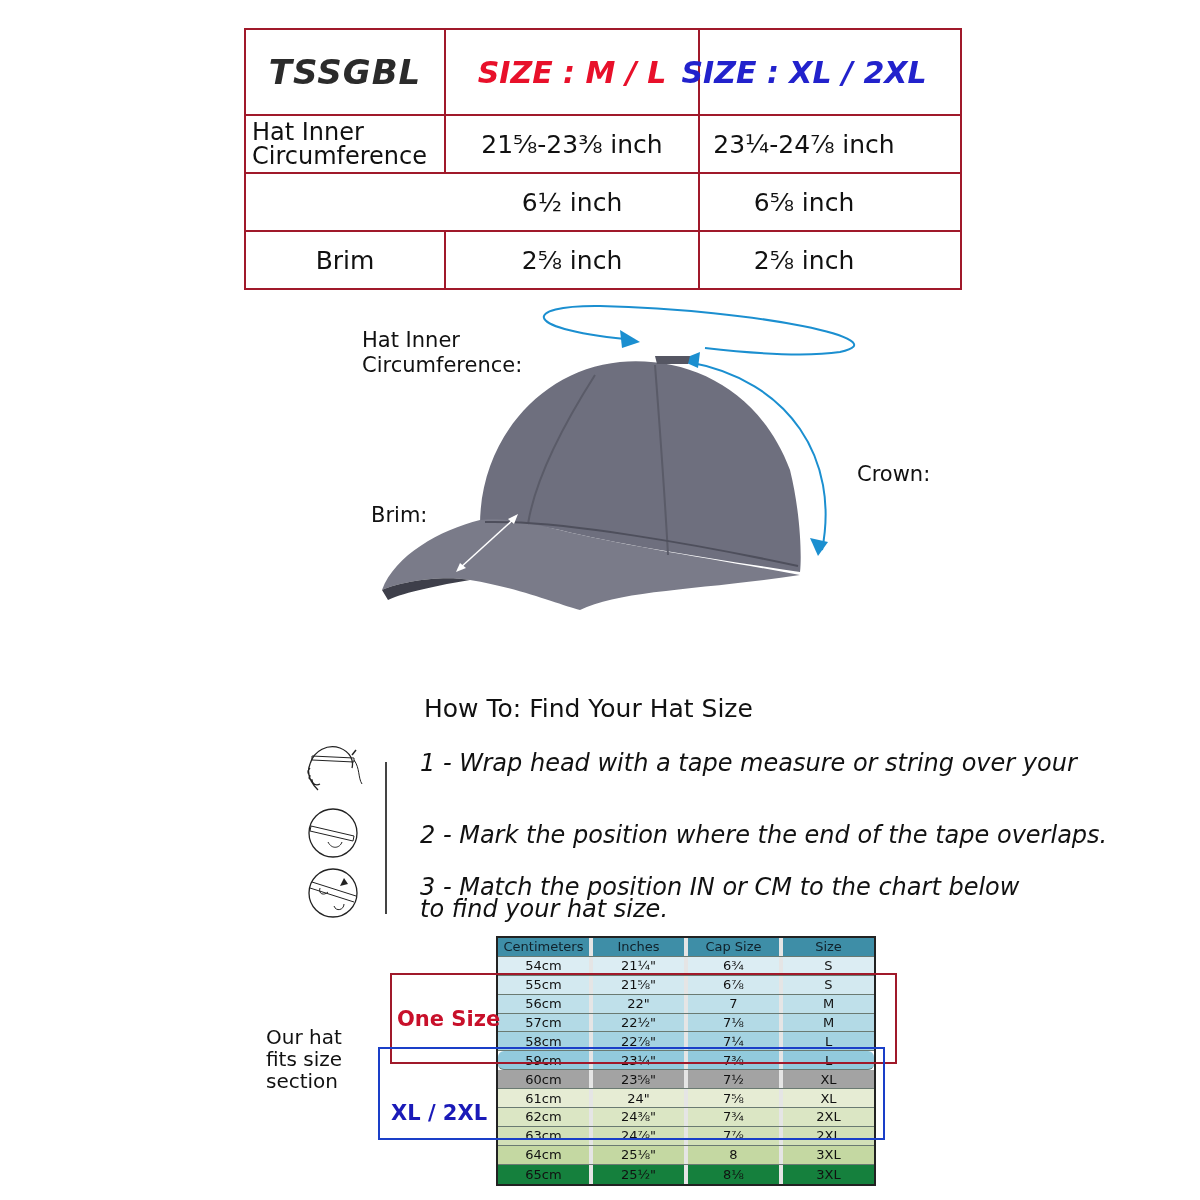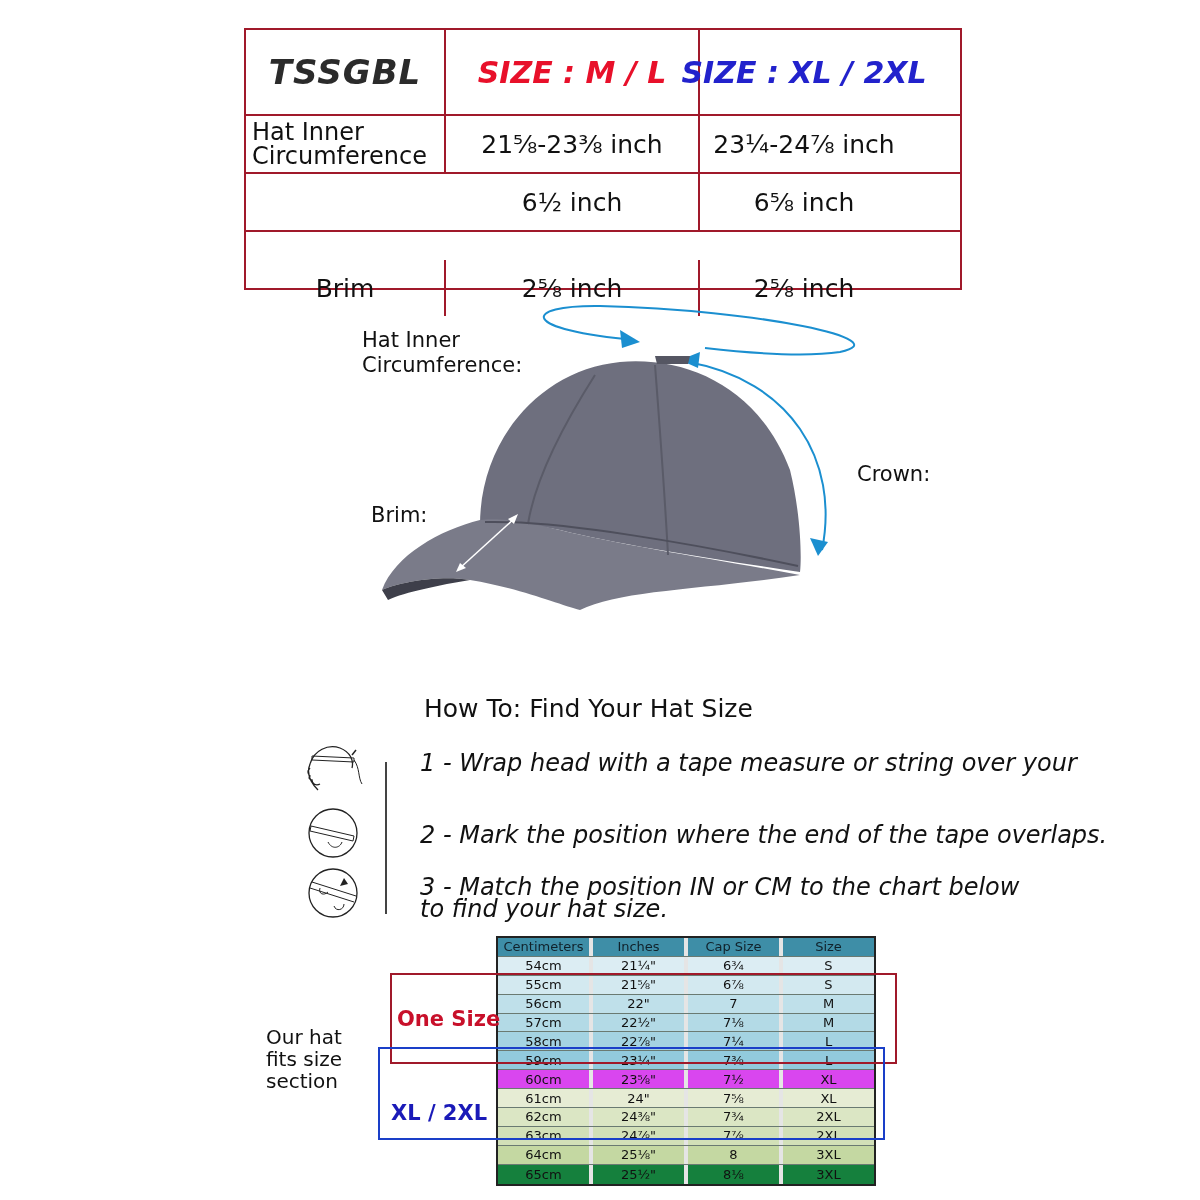--- a/index.html
+++ b/index.html
@@ -58,21 +58,21 @@
         <div>Circumference</div>
       </div>
     </div>
     <div class="tt-cell c2">21⅝-23⅜ inch</div>
     <div class="tt-cell c3">23¼-24⅞ inch</div>
   </div>
   <div class="tt-row" style="top:144px;height:58px;">
     <div class="tt-cell c2">6½ inch</div>
     <div class="tt-cell c3">6⅝ inch</div>
   </div>
-  <div class="tt-row" style="top:202px;height:56px;margin-top:28px;">
+  <div class="tt-row" style="top:202px;height:56px;">
     <div class="tt-cell c1">Brim</div>
     <div class="tt-cell c2">2⅝ inch</div>
     <div class="tt-cell c3">2⅝ inch</div>
   </div>
 </div>
 
 <div class="lbl" style="left:362px;top:328px;">
   <div>Hat Inner</div>
   <div>Circumference:</div>
 </div>
@@ -164,27 +164,27 @@
         <div class="ch-cell">22½"</div>
         <div class="ch-cell">7⅛</div>
         <div class="ch-cell">M</div>
       </div>
       <div class="ch-row" style="background: rgb(164, 211, 226);">
         <div class="ch-cell">58cm</div>
         <div class="ch-cell">22⅞"</div>
         <div class="ch-cell">7¼</div>
         <div class="ch-cell">L</div>
       </div>
-      <div class="ch-row" style="background: rgb(146, 202, 221);">
+      <div class="ch-row" style="background: rgb(146, 202, 221); border-radius: 6px;">
         <div class="ch-cell">59cm</div>
         <div class="ch-cell">23¼"</div>
         <div class="ch-cell">7⅜</div>
         <div class="ch-cell">L</div>
       </div>
-      <div class="ch-row" style="background: #d946ef;">
+      <div class="ch-row" style="background: #a3a3a3;">
         <div class="ch-cell">60cm</div>
         <div class="ch-cell">23⅝"</div>
         <div class="ch-cell">7½</div>
         <div class="ch-cell">XL</div>
       </div>
       <div class="ch-row" style="background: rgb(230, 236, 212);">
         <div class="ch-cell">61cm</div>
         <div class="ch-cell">24"</div>
         <div class="ch-cell">7⅝</div>
         <div class="ch-cell">XL</div>

